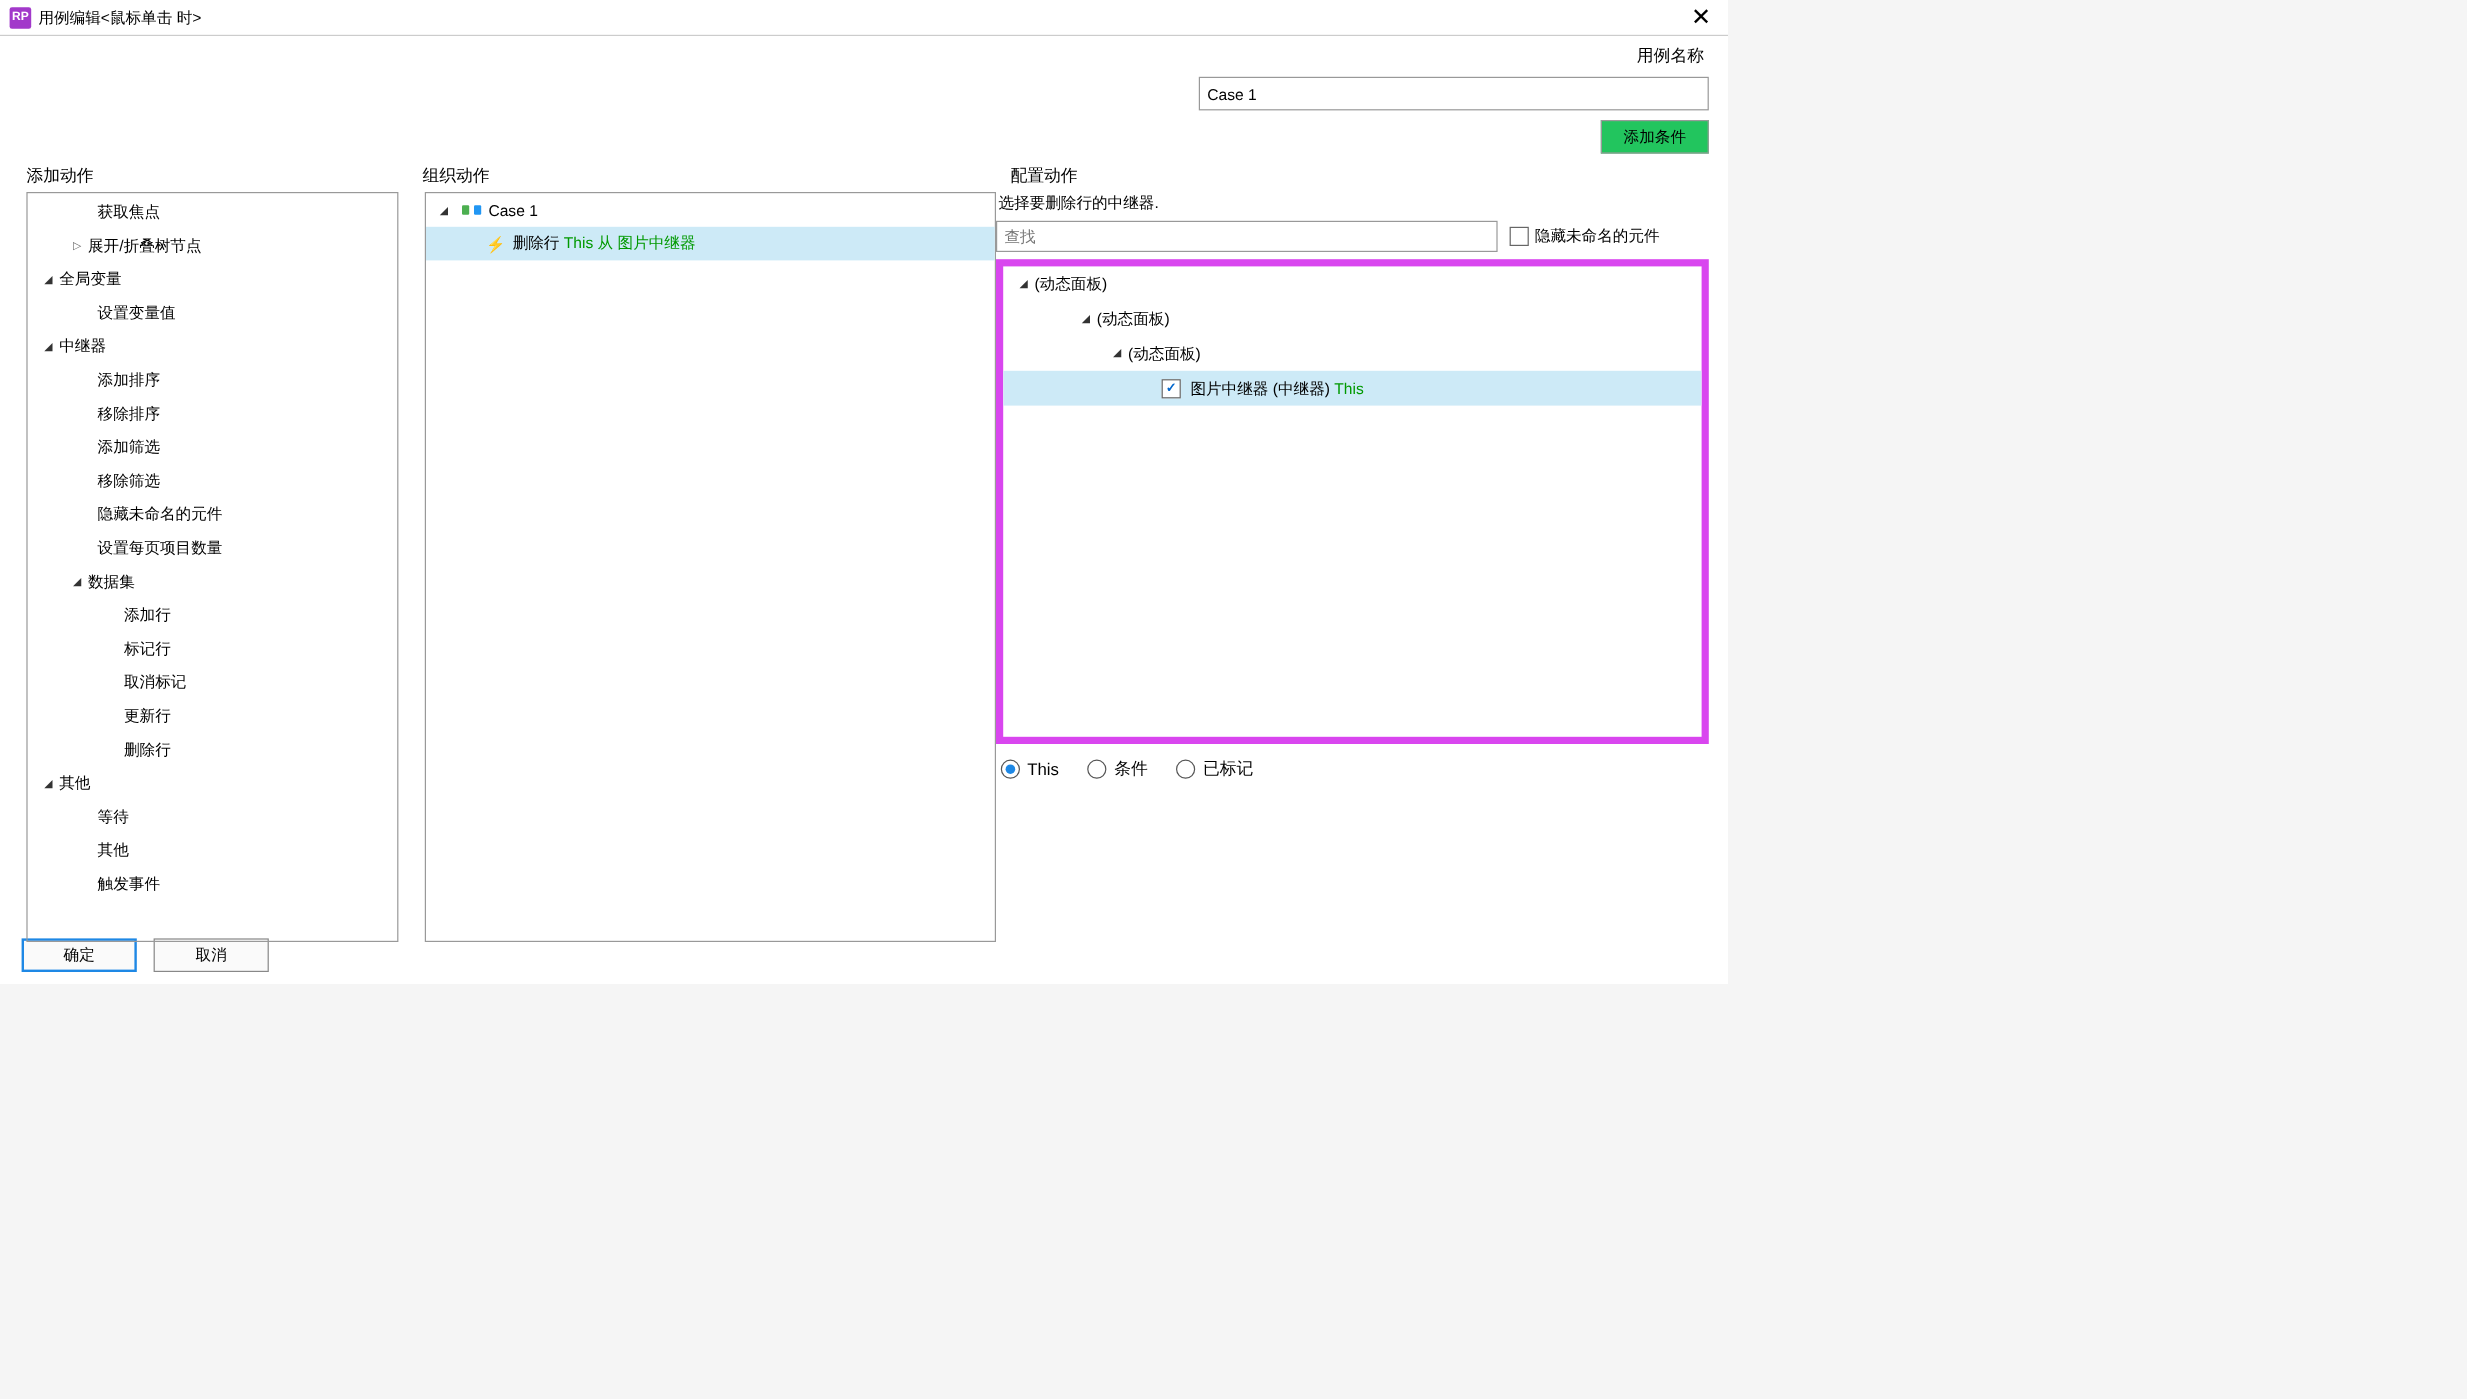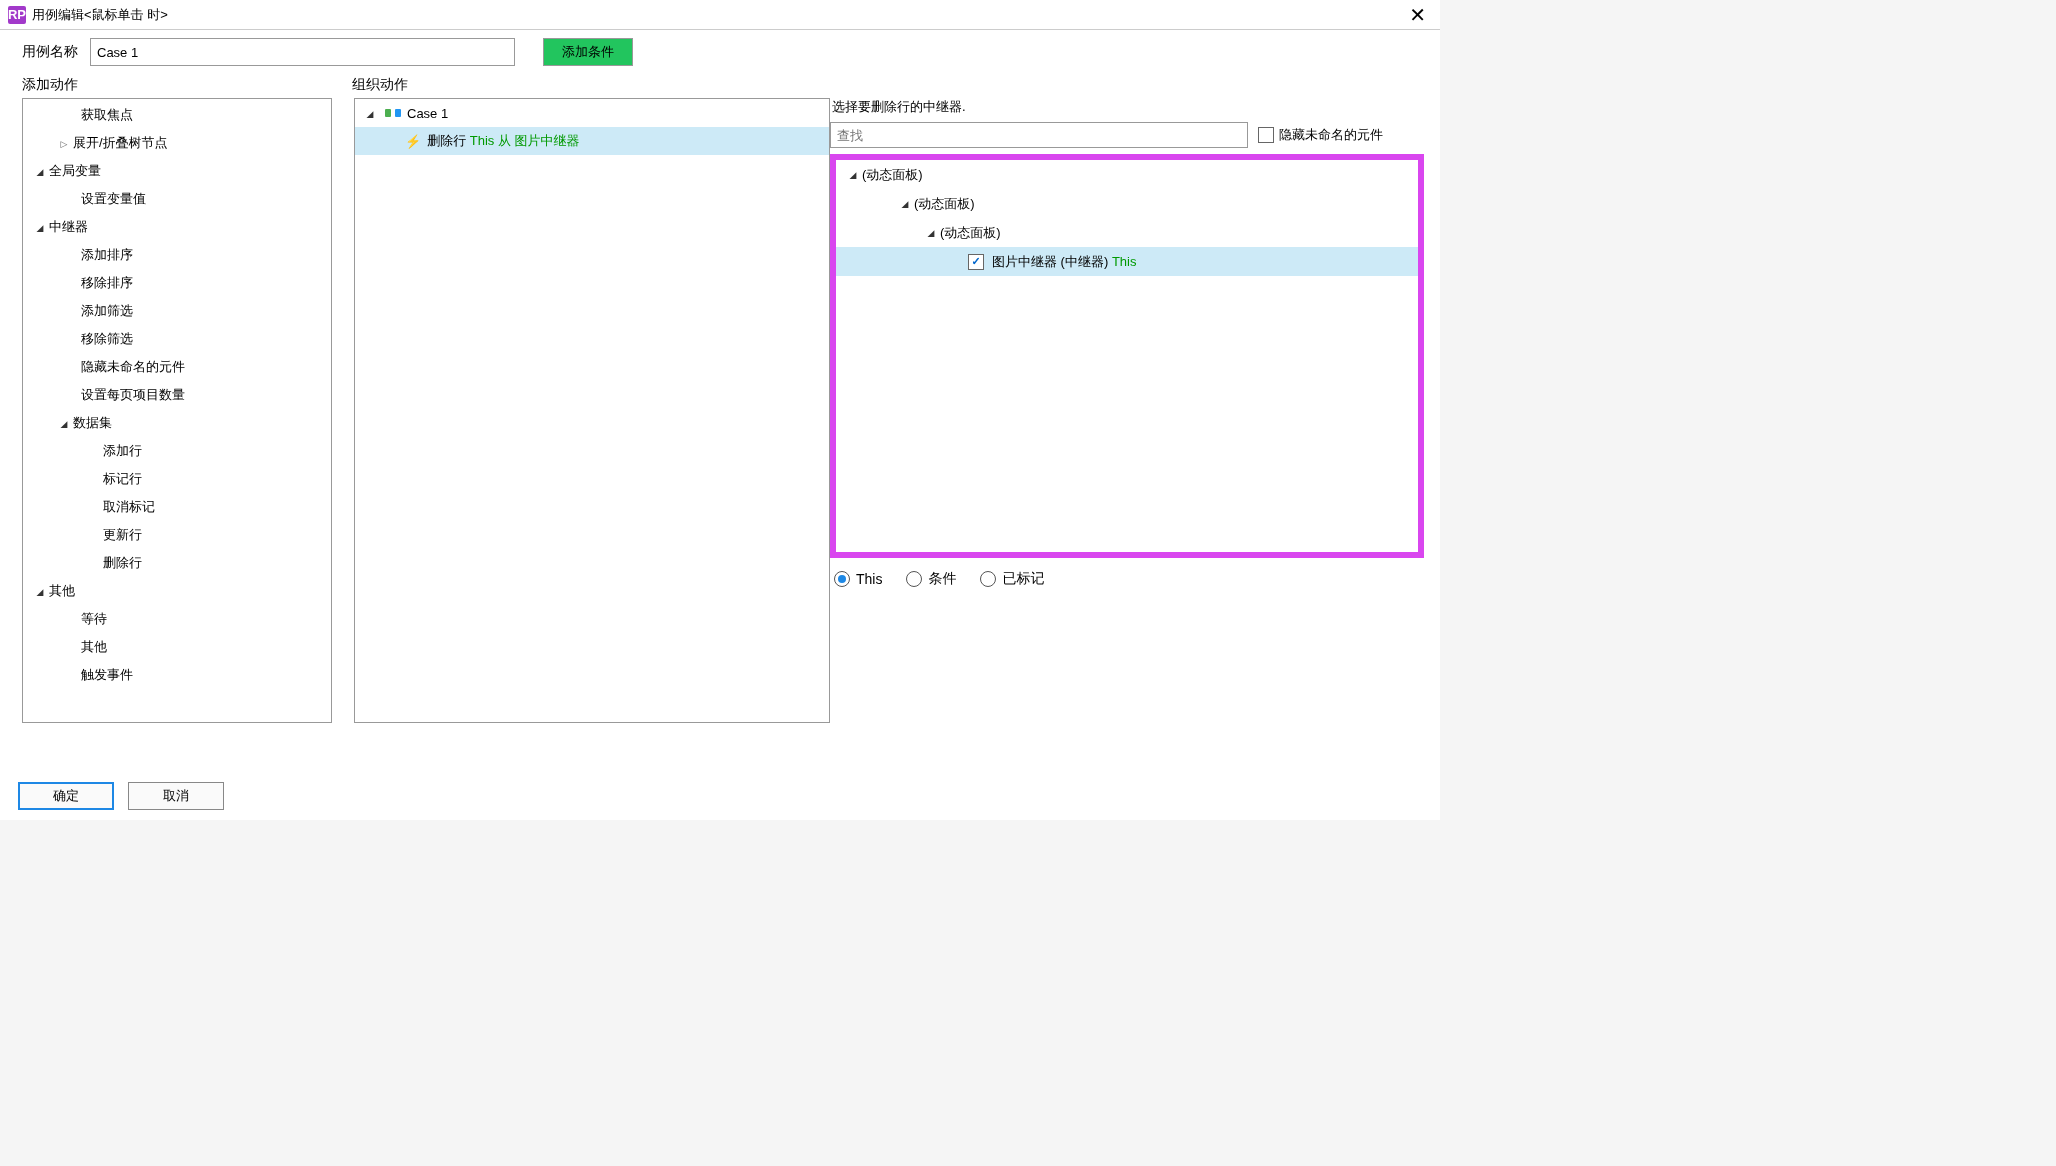--- a/index.html
+++ b/index.html
@@ -1,25 +1,25 @@
 <!DOCTYPE html>
 <html><head>
 <meta charset="utf-8">
 <style>
 * { box-sizing: border-box; margin: 0; padding: 0; }
 body { font-family: "Microsoft YaHei", "Segoe UI", Arial, sans-serif; font-size: 13px; background: #f5f5f5; color: #000; }
 
 .window { background: #fff; width: 1440px; height: 820px; position: relative; display: flex; flex-direction: column; }
 
 .titlebar { display: flex; align-items: center; padding: 4px 8px; border-bottom: 1px solid #ccc; height: 30px; }
-.titlebar .app-icon { width: 18px; height: 18px; background: #a239ca; color: #fff; font-size: 13px; font-weight: bold; display: flex; align-items: center; justify-content: center; border-radius: 2px; margin-right: 6px; }
+.titlebar .app-icon { width: 18px; height: 18px; background: #a239ca; color: #fff; font-size: 10px; font-weight: bold; display: flex; align-items: center; justify-content: center; border-radius: 2px; margin-right: 6px; }
 .titlebar .title { flex: 1; font-size: 13px; }
 .titlebar .close { font-size: 20px; cursor: pointer; padding: 0 6px; user-select: none; }
 
-.top-row { display: flex; align-items: center; padding: 8px 16px 4px 22px; gap: 8px; }
+.top-row { display: flex; align-items: flex-end; padding: 8px 16px 4px 22px; gap: 8px; flex-direction: column; }
 .top-row label { font-size: 14px; margin-right: 4px; }
 .top-row input[type="text"] { width: 425px; height: 28px; border: 1px solid #999; padding: 0 6px; font-size: 13px; }
 .btn-add-cond { margin-left: 20px; height: 28px; padding: 0 18px; border: 1px solid #999; background: #22c55e; font-size: 13px; cursor: pointer; }
 
 .section-headers { display: flex; padding: 6px 16px 4px 22px; }
 .section-headers .col1 { width: 330px; font-size: 14px; }
 .section-headers .col2 { width: 490px; font-size: 14px; }
 .section-headers .col3 { flex: 1; font-size: 14px; }
 
 .columns { display: flex; padding: 0 16px 0 22px; gap: 0; flex: 1; min-height: 0; }
@@ -83,20 +83,21 @@
 
   <div class="top-row">
     <label>用例名称</label>
     <input type="text" value="Case 1" style="">
     <button class="btn-add-cond">添加条件</button>
   </div>
 
   <div class="section-headers">
     <div class="col1">添加动作</div>
     <div class="col2">组织动作</div>
+    <div class="col3">配置动作</div>
   </div>
 
   <div class="columns">
 
     <div class="col-left">
       <div class="col-left-inner">
         <div class="tree-item" style="padding-left:58px">
             <span>获取焦点</span>
           </div>
         <div class="tree-item" style="padding-left:36px">

